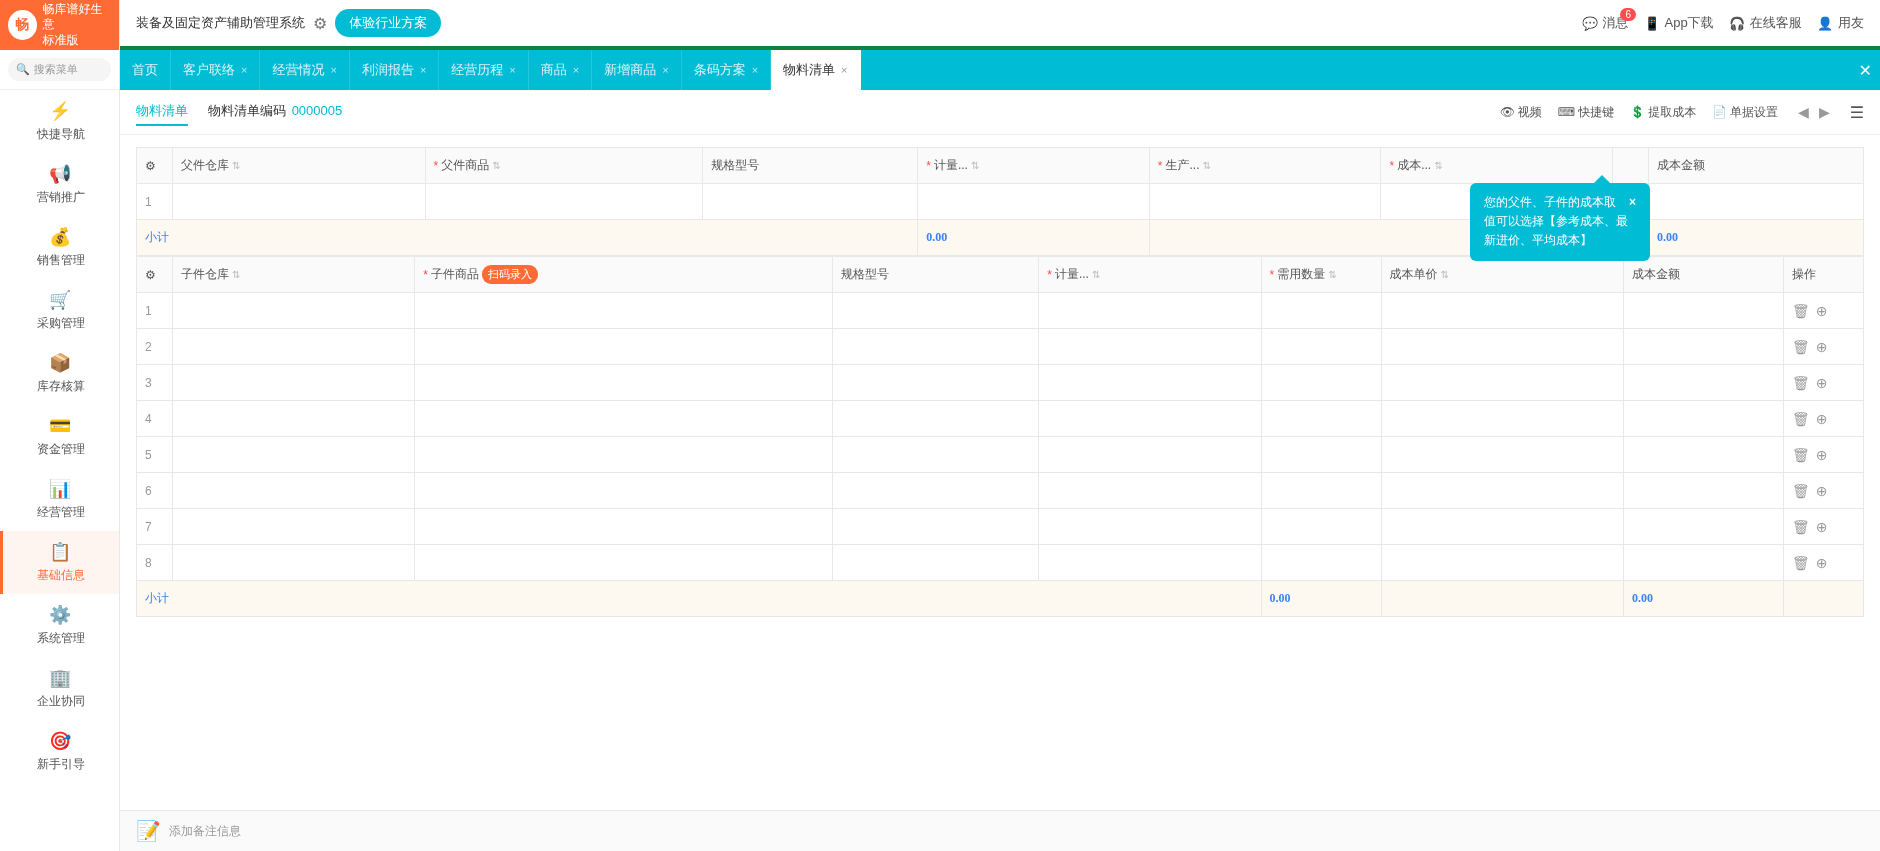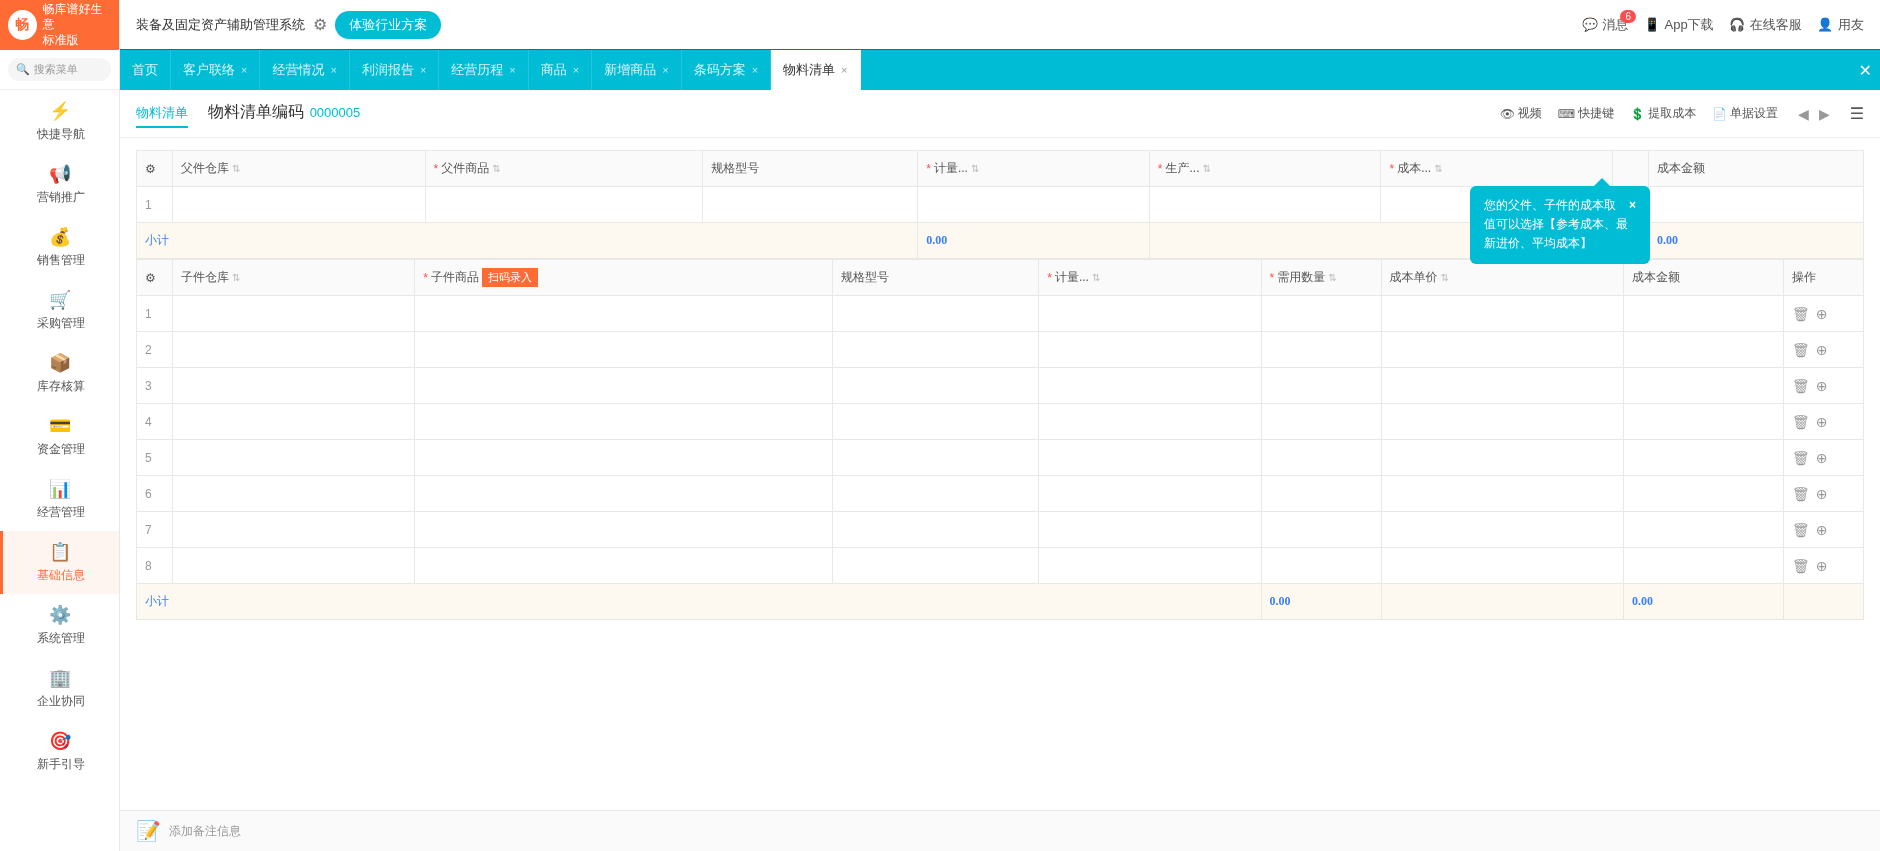--- a/index.html
+++ b/index.html
@@ -68,21 +68,21 @@
     .main { flex: 1; display: flex; flex-direction: column; overflow: hidden; }
 
     
     .topbar {
       background: #fff;
       height: 50px;
       display: flex;
       align-items: center;
       justify-content: space-between;
       padding: 0 16px;
-      border-bottom: 1px solid #15803d;
+      border-bottom: 4px solid #15803d;
       flex-shrink: 0;
     }
     .topbar-left { display: flex; align-items: center; gap: 8px; }
     .system-title { font-size: 13px; color: #333; }
     .topbar-right { display: flex; align-items: center; gap: 16px; font-size: 13px; color: #555; }
     .topbar-icon-btn { display: flex; align-items: center; gap: 4px; cursor: pointer; position: relative; }
     .badge {
       position: absolute;
       top: -6px; right: -8px;
       background: #ff4d4f;
@@ -159,21 +159,21 @@
     .sub-tab.active { color: #00bcd4; border-bottom-color: #00bcd4; }
     .sub-header-right {
       margin-left: auto;
       display: flex;
       align-items: center;
       gap: 16px;
       font-size: 12px;
       color: #555;
     }
     .sub-header-right span { cursor: pointer; display: flex; align-items: center; gap: 3px; }
-    .code-label { font-size: 16px; color: #333; }
+    .code-label { font-size: 13px; color: #333; }
     .code-value { color: #00bcd4; font-size: 13px; }
 
     
     .page-body { flex: 1; overflow-y: auto; padding: 12px 16px; position: relative; }
 
     
     .section-title { font-size: 13px; font-weight: bold; color: #333; margin-bottom: 8px; padding-bottom: 4px; }
 
     
     .data-table { width: 100%; border-collapse: collapse; font-size: 12px; }
@@ -198,21 +198,21 @@
     .col-val { font-weight: bold; text-align: right; }
 
     
     .action-btns { display: flex; align-items: center; gap: 6px; white-space: nowrap; }
     .action-btn { cursor: pointer; color: #999; font-size: 14px; }
 
     
     .scan-badge {
       background: #ff6b35;
       color: #fff;
-      border-radius: 0;
+      border-radius: 9px;
       padding: 2px 6px;
       font-size: 11px;
     }
 
     
     .tooltip-box {
       position: absolute;
       top: 48px;
       right: 230px;
       background: #00bcd4;

